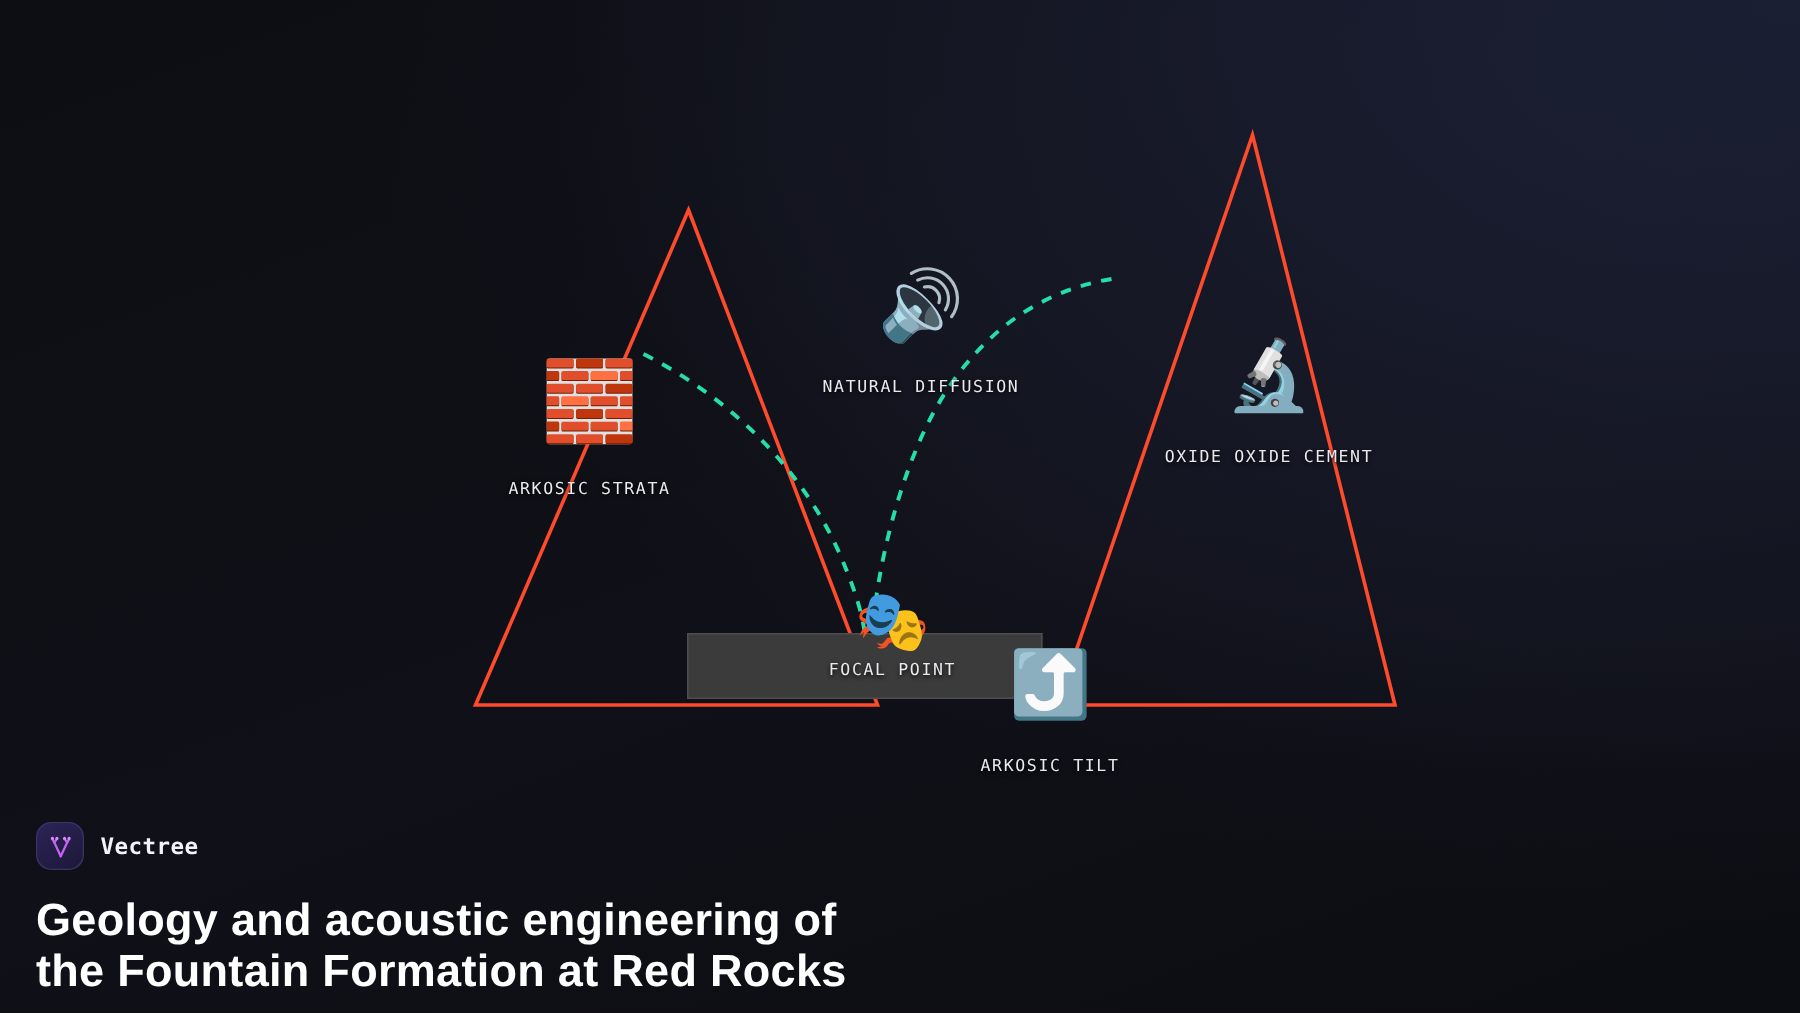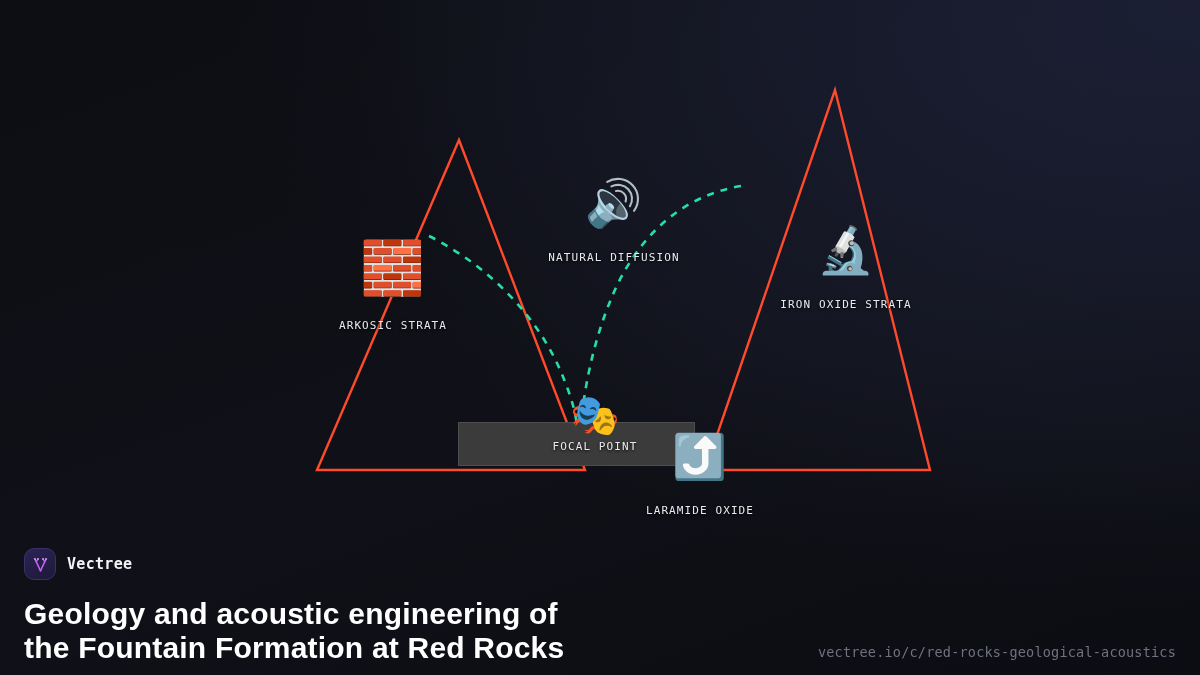--- a/index.html
+++ b/index.html
@@ -184,31 +184,31 @@
       <span class="node-label">ARKOSIC STRATA</span>
     </div>
 
     <div class="node" id="node-natural-diffusion">
       <span class="glyph">🔊</span>
       <span class="node-label">NATURAL DIFFUSION</span>
     </div>
 
     <div class="node" id="node-iron-oxide-cement">
       <span class="glyph">🔬</span>
-      <span class="node-label">IRON OXIDE STRATA</span>
+      <span class="node-label">OXIDE OXIDE CEMENT</span>
     </div>
 
     <div class="node" id="node-focal-point">
       <span class="glyph">🎭</span>
       <span class="node-label">FOCAL POINT</span>
     </div>
 
     <div class="node" id="node-laramide-tilt">
       <span class="glyph">⤴️</span>
-      <span class="node-label">LARAMIDE OXIDE</span>
+      <span class="node-label">ARKOSIC TILT</span>
     </div>
 
   </div>
 
   <div id="footer">
 
     <div id="brand-row">
       <div id="brand-logo">
         <svg width="19" height="19" viewBox="0 0 24 24" aria-hidden="true">
           <g stroke="#c264f0" stroke-width="1.9" fill="none" stroke-linecap="round" stroke-linejoin="round">
@@ -226,17 +226,16 @@
             <circle cx="19.0" cy="5.0" r="1.35"></circle>
           </g>
         </svg>
       </div>
       <span id="brand-name">Vectree</span>
     </div>
 
     <div id="headline">Geology and acoustic engineering of
 the Fountain Formation at Red Rocks</div>
 
-    <div id="footer-url">vectree.io/c/red-rocks-geological-acoustics</div>
 
   </div>
 
 </div>
 
 </body></html>

